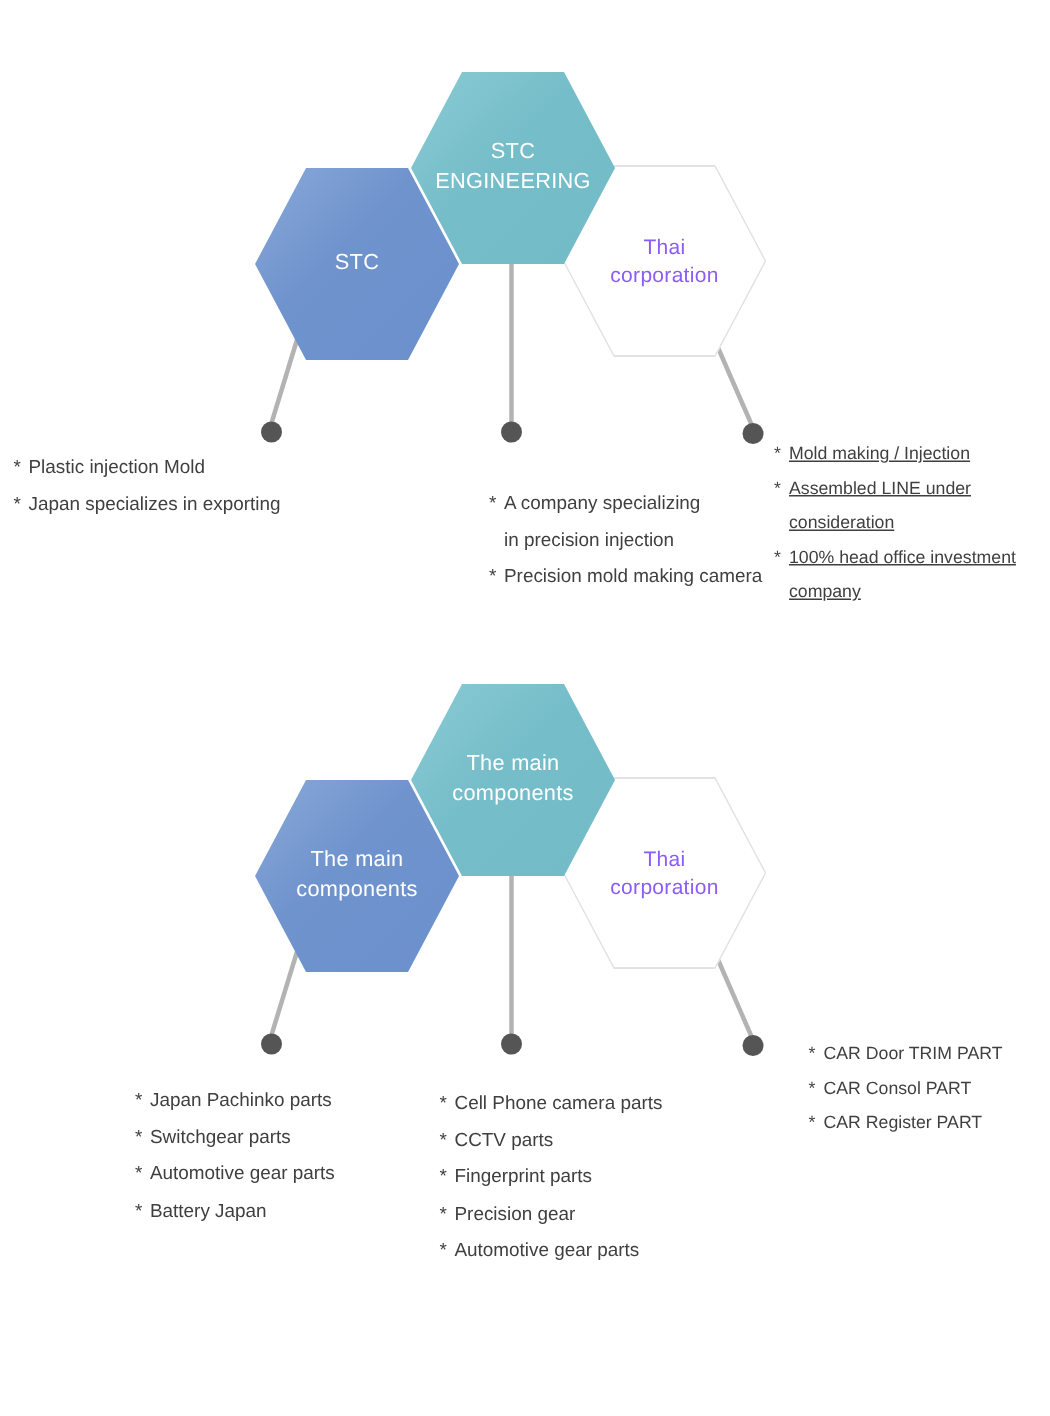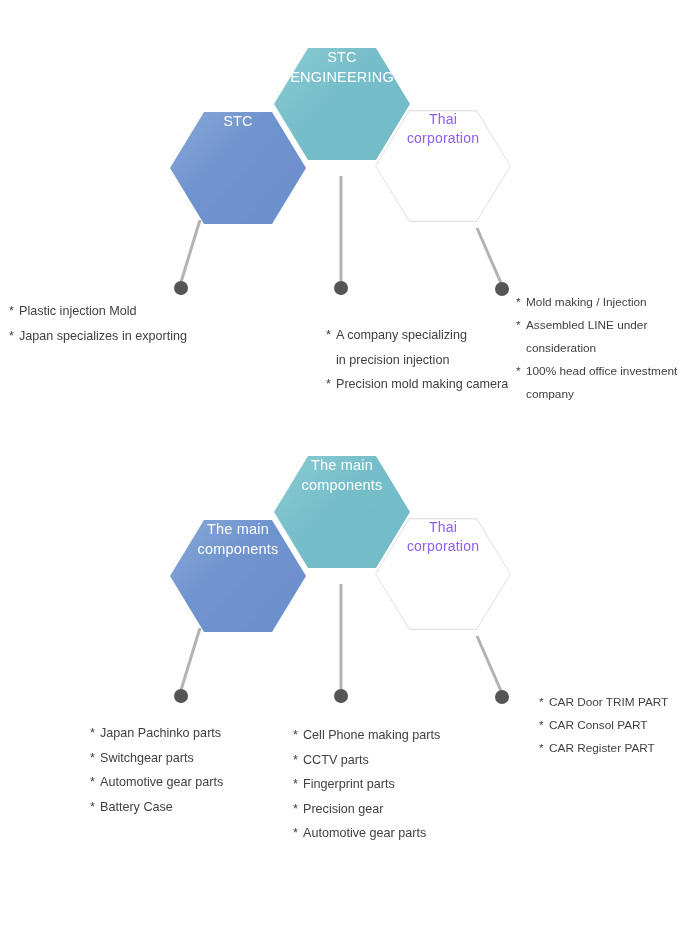--- a/index.html
+++ b/index.html
@@ -28,22 +28,23 @@
   .hex-stage {
     position: absolute;
     left: 0;
     top: 0;
     width: 700px;
     height: 300px;
   }
   .hex {
     position: absolute;
     width: 136px;
-    height: 112px;
+    height: 128px;
     display: flex;
+    align-items: center;
     justify-content: center;
     text-align: center;
     box-sizing: border-box;
     -webkit-clip-path: polygon(25% 0%, 75% 0%, 100% 50%, 75% 100%, 25% 100%, 0% 50%);
     clip-path: polygon(25% 0%, 75% 0%, 100% 50%, 75% 100%, 25% 100%, 0% 50%);
   }
   .hex-label {
     font-size: 14.5px;
     line-height: 1.35;
     letter-spacing: 0.2px;
@@ -115,21 +116,21 @@
   .note-bullet {
     display: inline-block;
     width: 10px;
     color: #3f3f3f;
   }
 
   
   #g1-col-1 { left: 9px;   top: 299px; }
   #g1-col-2 { left: 290px; top: 323px; margin-left: 36px; }
   #g1-col-3 { left: 516px; top: 291px; }
-  #g1-col-3 .note-line { font-size: 11.8px; line-height: 23px; }
+  #g1-col-3 .note-line { font-size: 11.8px; line-height: 23px; text-decoration: underline; }
 
   
   #g2-col-1 { left: 90px;  top: 721px; }
   #g2-col-2 { left: 293px; top: 723px; }
   #g2-col-3 { left: 519px; top: 691px; }
   #g2-col-3 .note-line { font-size: 11.8px; line-height: 23px; margin-left: 20px; }
 </style>
 </head>
 <body>
 
@@ -204,24 +205,24 @@
     <div class="note-line"><span class="note-bullet">*</span><span>Assembled LINE under</span></div>
     <div class="note-line indent"><span>consideration</span></div>
     <div class="note-line"><span class="note-bullet">*</span><span>100% head office investment</span></div>
     <div class="note-line indent"><span>company</span></div>
   </div>
 
 <div class="notes-col" id="g2-col-1">
     <div class="note-line"><span class="note-bullet">*</span><span>Japan Pachinko parts</span></div>
     <div class="note-line"><span class="note-bullet">*</span><span>Switchgear parts</span></div>
     <div class="note-line"><span class="note-bullet">*</span><span>Automotive gear parts</span></div>
-    <div class="note-line"><span class="note-bullet">*</span><span>Battery Case</span></div>
+    <div class="note-line"><span class="note-bullet">*</span><span>Battery Japan</span></div>
   </div>
 <div class="notes-col" id="g2-col-2">
-    <div class="note-line"><span class="note-bullet">*</span><span>Cell Phone making parts</span></div>
+    <div class="note-line"><span class="note-bullet">*</span><span>Cell Phone camera parts</span></div>
     <div class="note-line"><span class="note-bullet">*</span><span>CCTV parts</span></div>
     <div class="note-line"><span class="note-bullet">*</span><span>Fingerprint parts</span></div>
     <div class="note-line"><span class="note-bullet">*</span><span>Precision gear</span></div>
     <div class="note-line"><span class="note-bullet">*</span><span>Automotive gear parts</span></div>
   </div>
 <div class="notes-col" id="g2-col-3">
     <div class="note-line"><span class="note-bullet">*</span><span>CAR Door TRIM PART</span></div>
     <div class="note-line"><span class="note-bullet">*</span><span>CAR Consol PART</span></div>
     <div class="note-line"><span class="note-bullet">*</span><span>CAR Register PART</span></div>
   </div>

